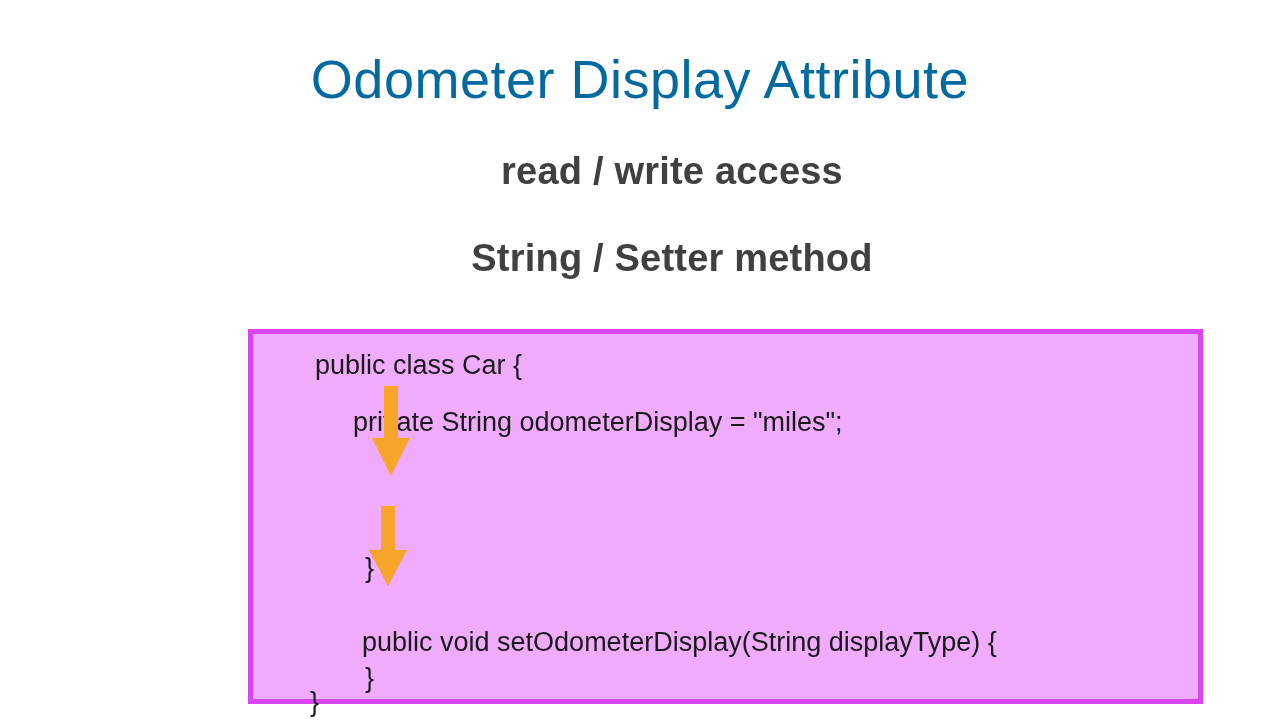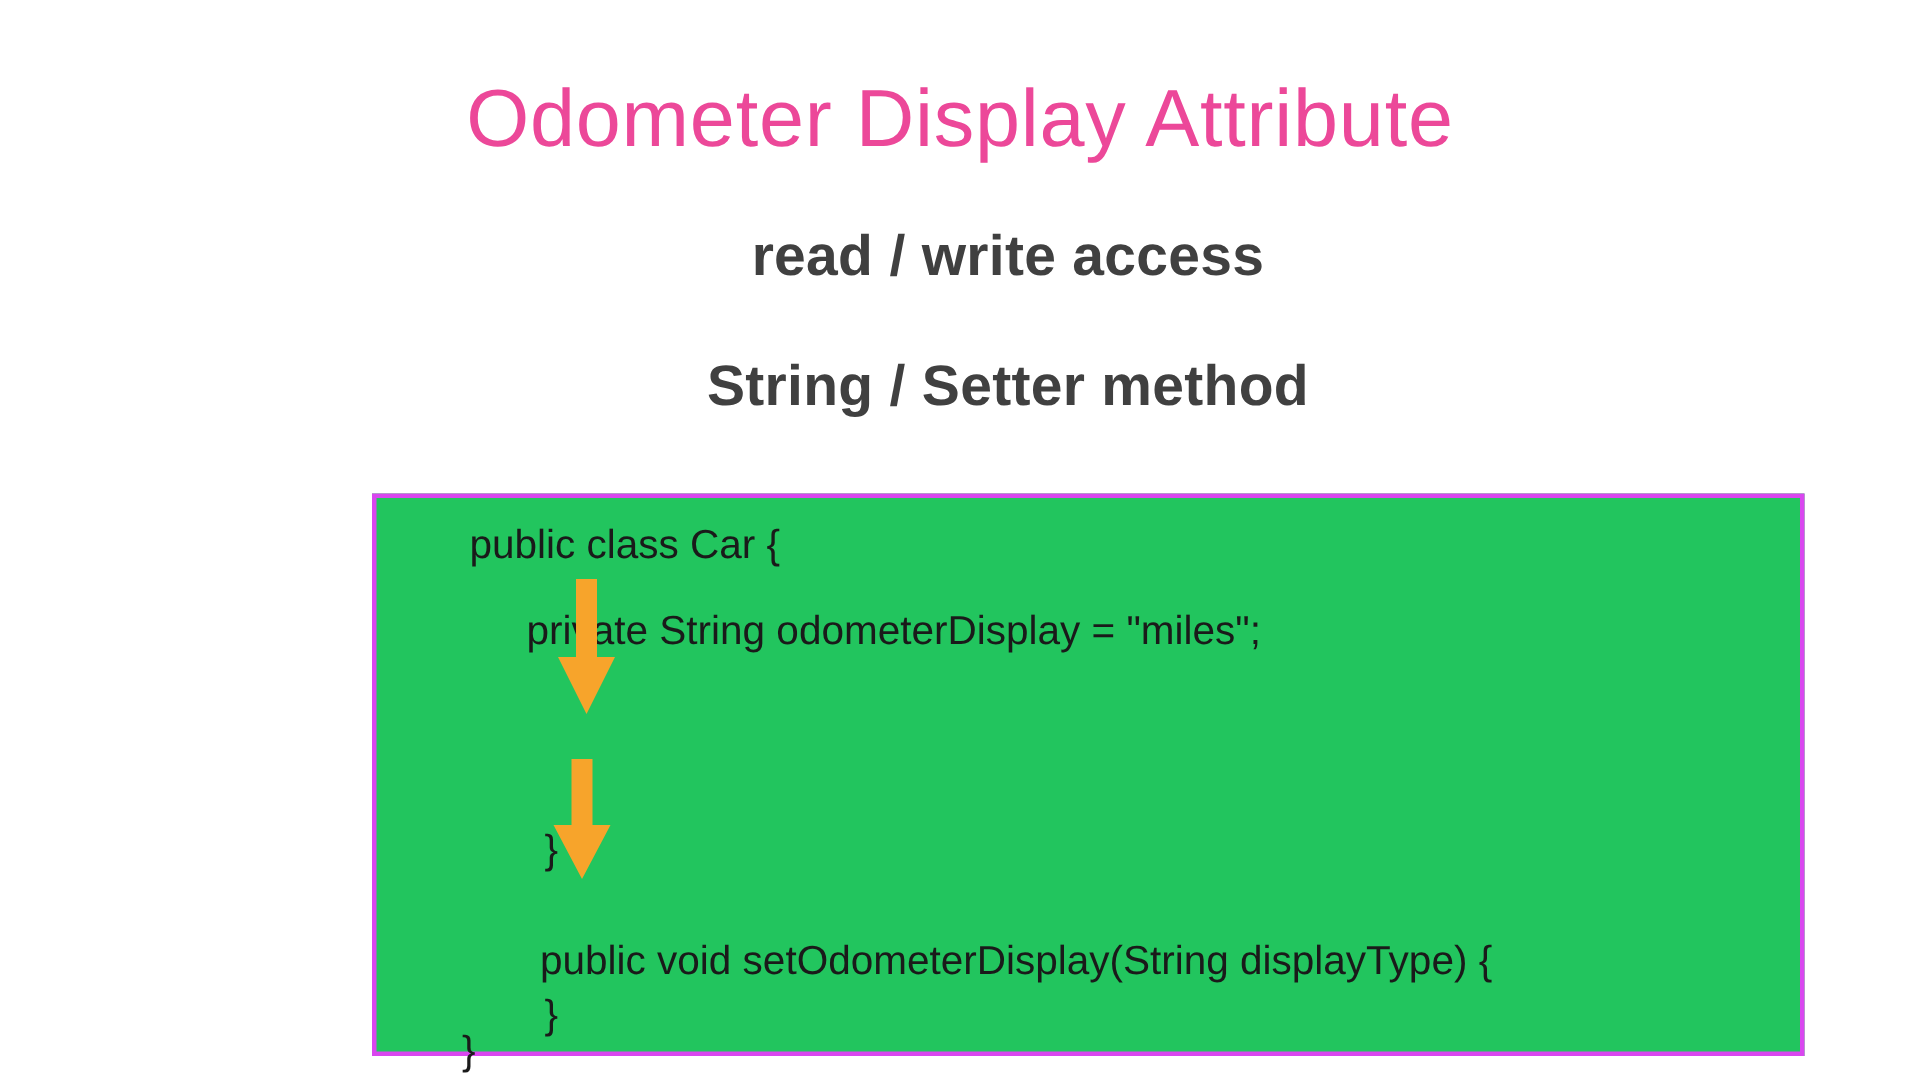--- a/index.html
+++ b/index.html
@@ -20,21 +20,21 @@
   .slide-title {
     position: absolute;
     left: 0;
     top: 52px;
     width: 1280px;
     text-align: center;
     font-family: "Liberation Sans", sans-serif;
     font-size: 54px;
     font-weight: 300;
     letter-spacing: 0.5px;
-    color: #ec4899;
+    color: #0369a1;
     line-height: 1.0;
     white-space: nowrap;
   }
 
   
   .subhead {
     position: absolute;
     left: 0;
     width: 1280px;
     text-align: center;
@@ -49,22 +49,22 @@
   .subhead-2 { top: 239px; font-size: 38px; letter-spacing: 0.2px; }
 
   
   .code-box {
     position: absolute;
     left: 248px;
     top: 329px;
     width: 955px;
     height: 375px;
     box-sizing: border-box;
-    border: 3px solid #d946ef;
-    background: #22c55e;
+    border: 5px solid #d946ef;
+    background: #f0abfc;
   }
 
   .code-layer {
     position: absolute;
     left: 0;
     top: 0;
     width: 955px;
     height: 375px;
   }
 

